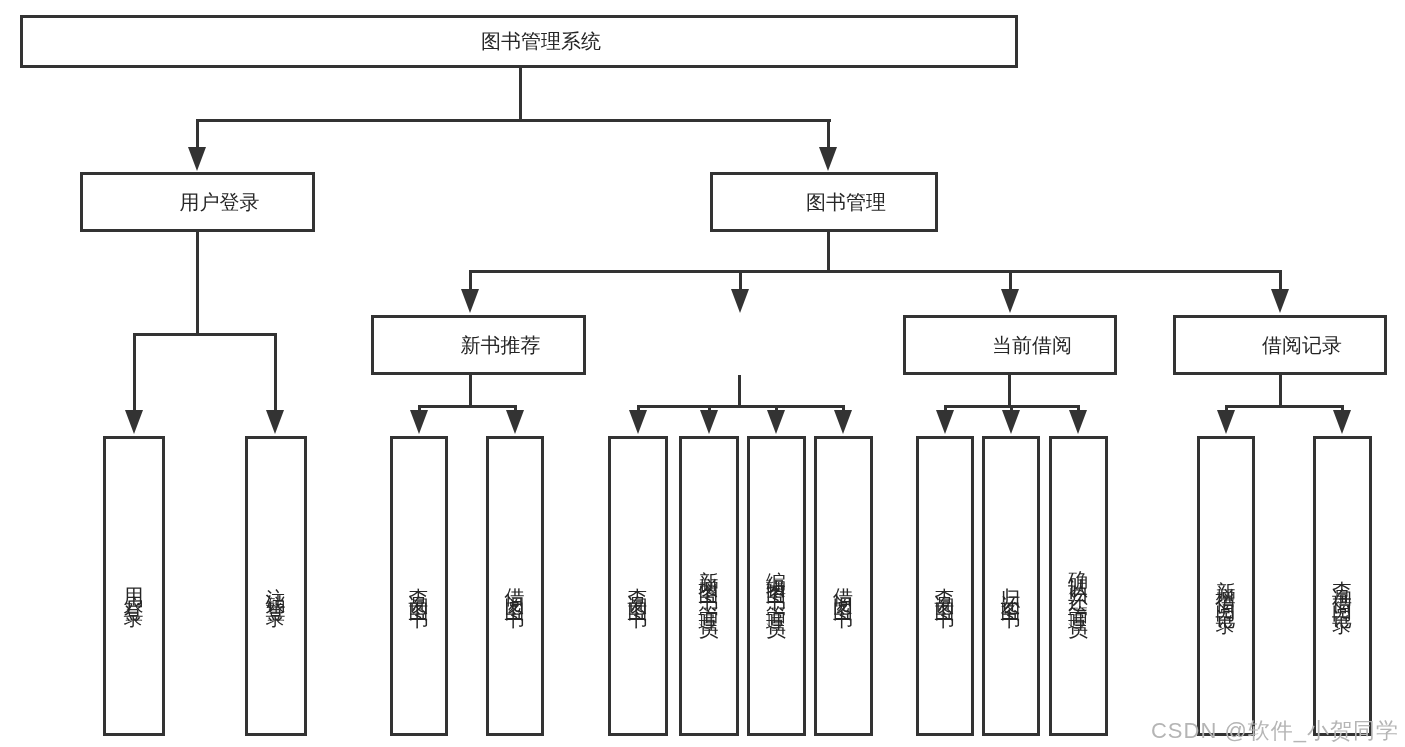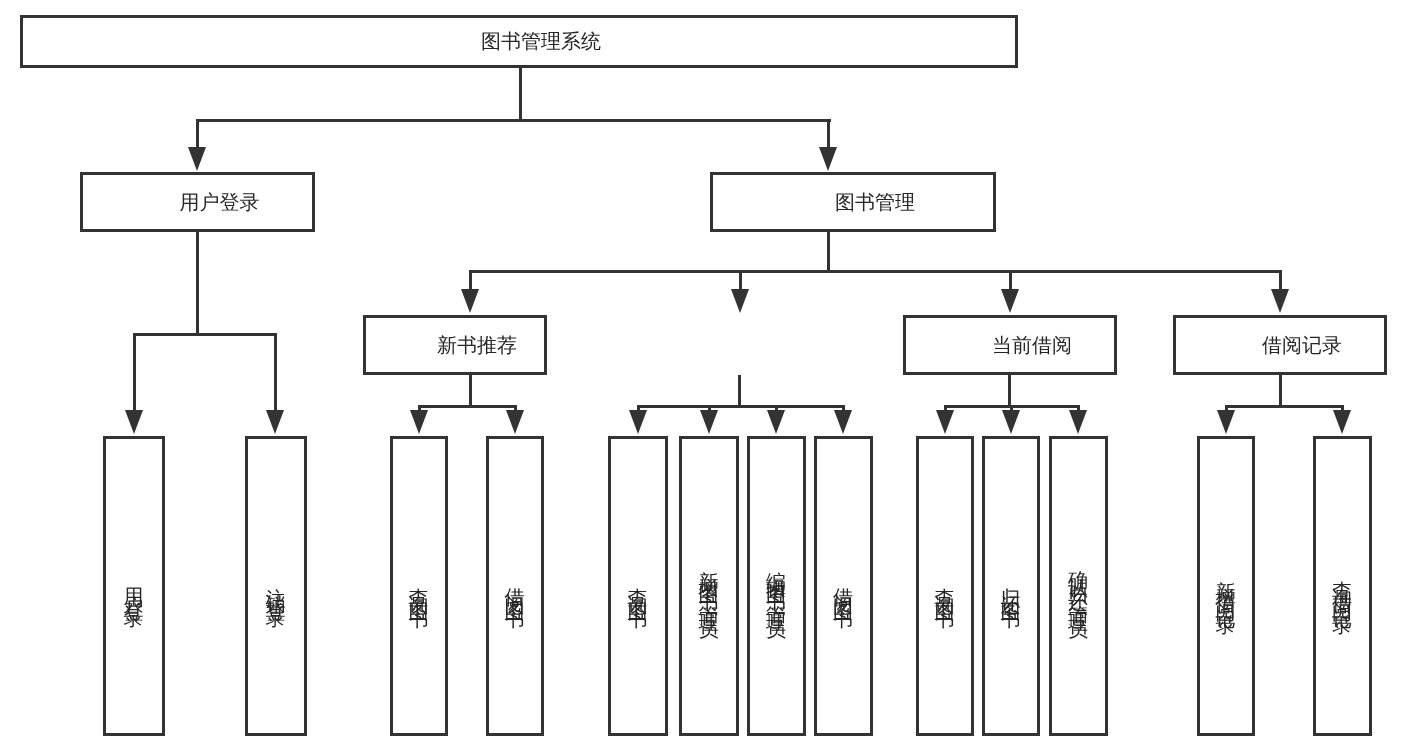--- a/index.html
+++ b/index.html
@@ -75,21 +75,21 @@
   <div class="vline" style="left:519px; top:68px; height:53px;"></div>
   <div class="hline" style="left:196px; top:119px; width:635px;"></div>
   <div class="vline" style="left:196px; top:119px; height:30px;"></div>
   <div class="arrow" style="left:188px; top:147px;"></div>
   <div class="vline" style="left:827px; top:119px; height:30px;"></div>
   <div class="arrow" style="left:819px; top:147px;"></div>
 
   <div class="box hbox" style="left:80px; top:172px; width:235px;">
     <span>用户登录</span>
   </div>
-  <div class="box hbox" style="left:710px; top:172px; width:286px;font-family:Liberation Serif, serif;">
+  <div class="box hbox" style="left:710px; top:172px; width:228px;font-family:Liberation Serif, serif;">
     <span>图书管理</span>
   </div>
 
   <div class="vline" style="left:196px; top:232px; height:104px;"></div>
   <div class="hline" style="left:133px; top:333px; width:144px;"></div>
   <div class="vline" style="left:133px; top:333px; height:80px;"></div>
   <div class="arrow" style="left:125px; top:410px;"></div>
   <div class="vline" style="left:274px; top:333px; height:80px;"></div>
   <div class="arrow" style="left:266px; top:410px;"></div>
 
@@ -97,21 +97,21 @@
   <div class="hline" style="left:469px; top:270px; width:813px;"></div>
   <div class="vline" style="left:469px; top:270px; height:22px;"></div>
   <div class="arrow" style="left:461px; top:289px;"></div>
   <div class="vline" style="left:739px; top:270px; height:22px;"></div>
   <div class="arrow" style="left:731px; top:289px;"></div>
   <div class="vline" style="left:1009px; top:270px; height:22px;"></div>
   <div class="arrow" style="left:1001px; top:289px;"></div>
   <div class="vline" style="left:1279px; top:270px; height:22px;"></div>
   <div class="arrow" style="left:1271px; top:289px;"></div>
 
-  <div class="box hbox" style="left:363px; top:315px; width:184px;">
+  <div class="box hbox" style="left:371px; top:315px; width:215px;">
     <span>新书推荐</span>
   </div>
   <div class="box hbox" style="left:1173px; top:315px; width:214px;">
     <span>借阅记录</span>
   </div>
   <div class="box hbox" style="left:903px; top:315px; width:214px;">
     <span>当前借阅</span>
   </div>
 
   <div class="vline" style="left:469px; top:375px; height:32px;"></div>
@@ -185,14 +185,15 @@
     <span class="vtext">确认归还（管理员）</span>
   </div>
 
   <div class="box leaf" style="left:1197px; width:58px;">
     <span class="vtext">新增借阅记录</span>
   </div>
   <div class="box leaf" style="left:1313px; width:59px;">
     <span class="vtext">查询借阅记录</span>
   </div>
 
+  <div class="watermark">CSDN @软件_小贺同学</div>
 
 </div>
 
 </body></html>

